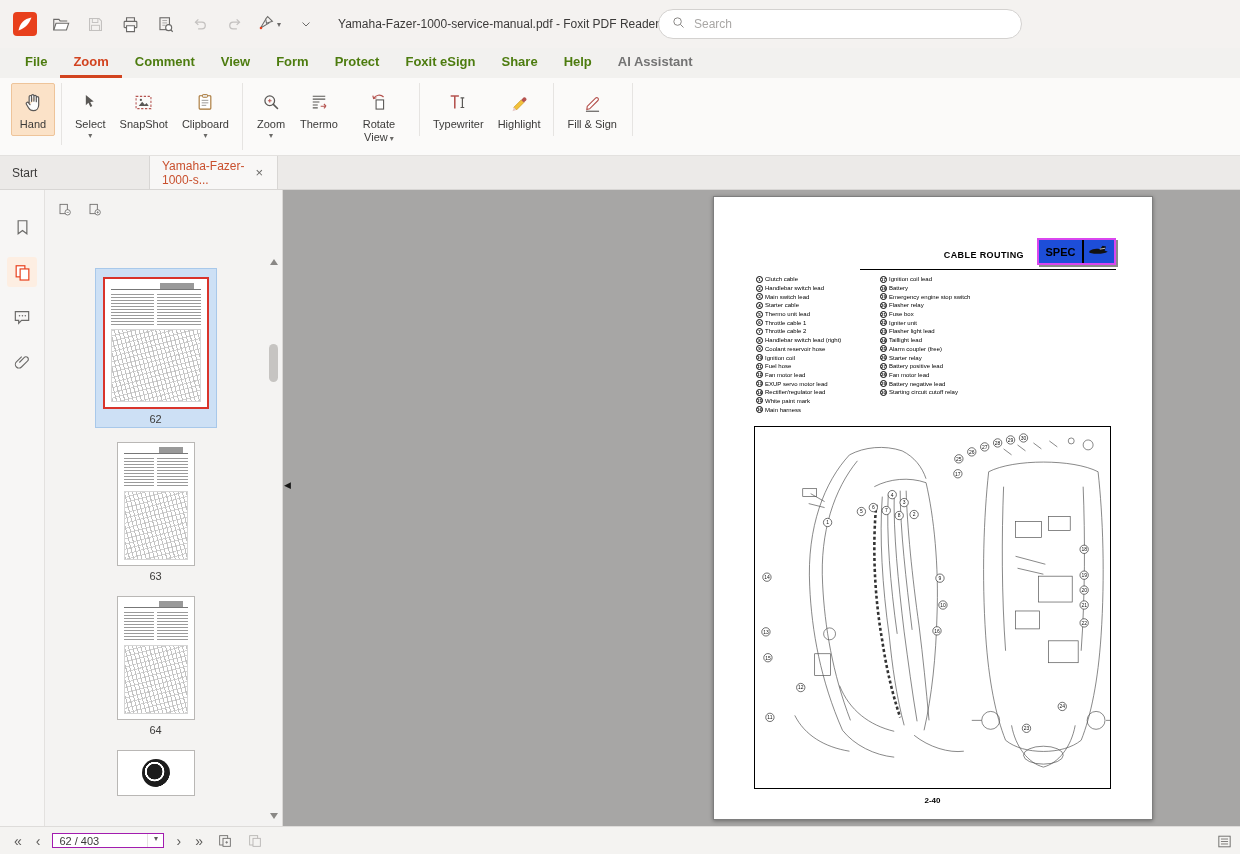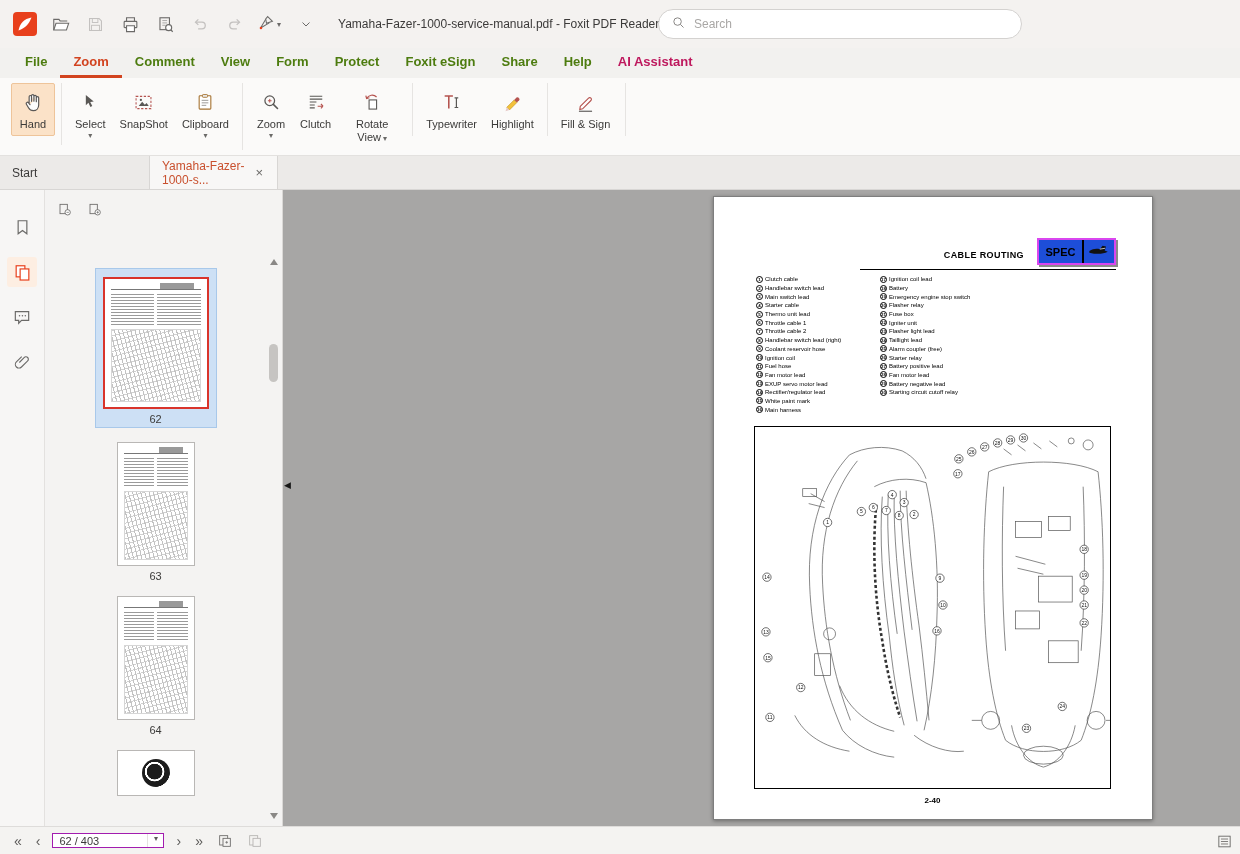--- a/index.html
+++ b/index.html
@@ -17,21 +17,21 @@
   .searchbox { position:absolute; left:658px; top:9px; width:364px; height:30px; background:#fff;
     border:1px solid #d4d2d0; border-radius:15px; display:flex; align-items:center; padding:0 12px; }
   .searchbox input { border:none; outline:none; flex:1; font-size:12px; margin-left:8px;
     color:#3b3a39; font-family:inherit; background:transparent; }
   .searchbox input::placeholder { color:#a9a7a5; }
 
   
   .menubar { position:absolute; top:48px; left:0; right:0; height:30px; display:flex; padding-left:12px; }
   .menu-tab { padding:0 13px; line-height:28px; font-size:13px; font-weight:bold; color:#4d7c0f; cursor:default; }
   .menu-tab.active { color:#d2431f; box-shadow: inset 0 -3px 0 #d2431f; }
-  .menu-tab.accent { color:#be185d; }
+  .menu-tab.accent { color:#737373; }
 
   
   .ribbon { position:absolute; top:78px; left:0; right:0; height:78px; background:#fbfaf9;
     border-bottom:1px solid #e3e1df; display:flex; align-items:flex-start; padding:5px 8px 0 8px; }
   .ribbon-group { display:flex; align-items:flex-start; padding:0 3px; }
   .ribbon-group + .ribbon-group { border-left:1px solid #e6e4e2; margin-left:3px; padding-left:6px; }
   .ribbon-group:last-child { border-right:1px solid #e6e4e2; padding-right:8px; }
   .ribbon-btn { display:flex; flex-direction:column; align-items:center; padding:6px 6px 4px;
     border-radius:2px; min-width:44px; max-width:68px; border:1px solid transparent; }
   .ribbon-btn.selected { background:#fbe2c8; border-color:#eec49a; }
@@ -264,21 +264,21 @@
         <span class="ribbon-label">Zoom</span>
         <span class="caret block">▾</span>
       </div>
       <div class="ribbon-btn">
         <span class="ribbon-icon">
           <svg viewBox="0 0 24 24" width="20" height="20">
             <path d="M4.5 5h15M4.5 8.5h15M4.5 12h8M4.5 15.5h6M4.5 19h6" stroke="#5a5856" stroke-width="1.3"></path>
             <path d="M14 17h6.5m0 0l-2.6-2.6m2.6 2.6l-2.6 2.6" fill="none" stroke="#b5534f" stroke-width="1.3"></path>
           </svg>
         </span>
-        <span class="ribbon-label">Clutch</span>
+        <span class="ribbon-label">Thermo</span>
       </div>
       <div class="ribbon-btn">
         <span class="ribbon-icon">
           <svg viewBox="0 0 24 24" width="20" height="20">
             <rect x="8.5" y="9.5" width="9" height="11" fill="#fff" stroke="#5a5856" stroke-width="1.3"></rect>
             <path d="M17.5 6A7.5 7.5 0 005.5 7.8" fill="none" stroke="#b5534f" stroke-width="1.4"></path>
             <path d="M4.6 4.4l.9 3.4 3.4-.9" fill="none" stroke="#b5534f" stroke-width="1.4"></path>
           </svg>
         </span>
         <span class="ribbon-label">Rotate View<span class="caret inline">▾</span></span>

